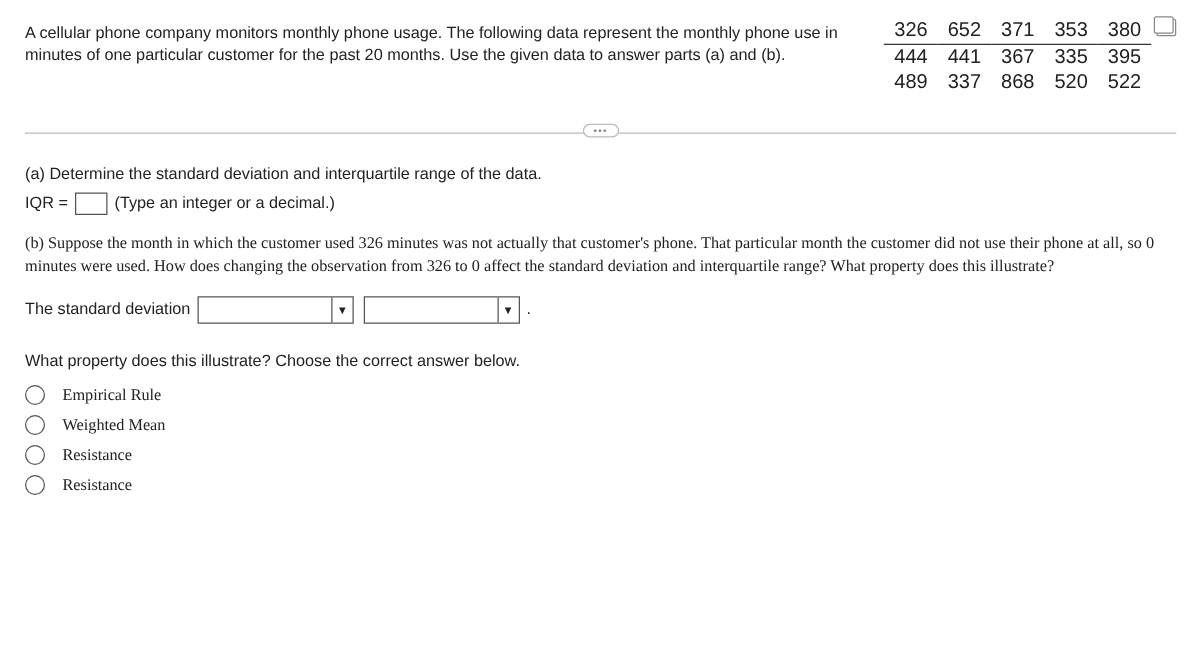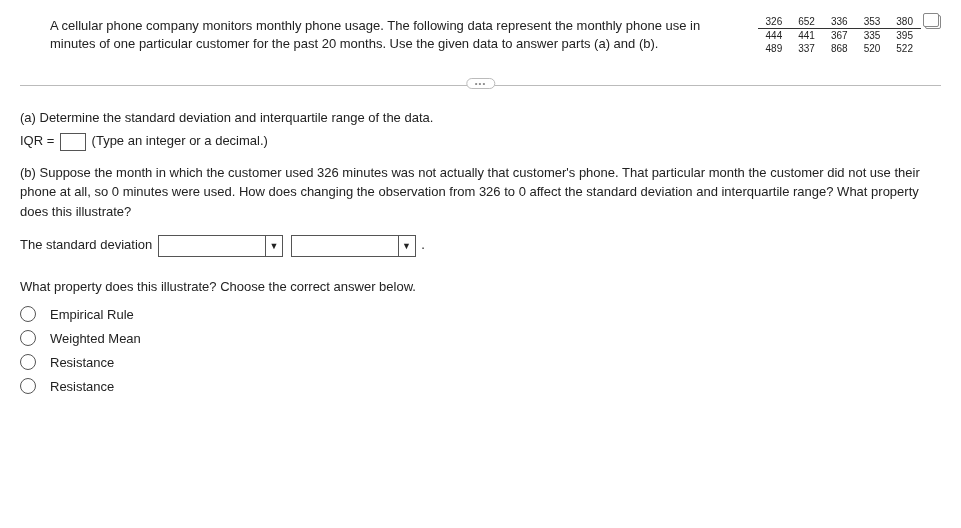--- a/index.html
+++ b/index.html
@@ -14,25 +14,24 @@
     }
     .top-section {
       display: flex;
       justify-content: space-between;
       gap: 20px;
     }
     .prompt-text {
       flex: 1;
       line-height: 1.4;
       padding-top: 2px;
-      margin-left: 30px;
     }
     .data-table {
       border-collapse: collapse;
-      font-size: 10px;
+      font-size: 16px;
     }
     .data-table td {
       padding: 1px 8px;
       text-align: right;
     }
     .data-table tr:first-child td {
       border-bottom: 1px solid #333;
     }
     .copy-icon {
       display: inline-block;
@@ -110,45 +109,47 @@
     }
     .dd1 { width: 105px; }
     .dd2 { width: 105px; }
     .radio-list {
       margin-top: 12px;
     }
     .radio-item {
       display: flex;
       align-items: center;
       margin: 8px 0;
+      font-family: Liberation Serif, serif;
     }
     .radio-circle {
       width: 14px;
       height: 14px;
       border: 1.5px solid #555;
       border-radius: 50%;
       margin-right: 14px;
     }
     .part-b {
       line-height: 1.5;
       margin: 8px 0 14px 0;
+      font-family: Liberation Serif, serif;
     }
   </style>
 </head>
 <body>
 
 <div class="top-section">
   <div class="prompt-text">A cellular phone company monitors monthly phone usage. The following data represent the monthly phone use in minutes of one particular customer for the past 20 months. Use the given data to answer parts (a) and (b).</div>
   <div style="display:flex;align-items:flex-start;">
     <table class="data-table">
       <tbody>
           <tr>
         <td>326</td>
         <td>652</td>
-        <td>336</td>
+        <td>371</td>
         <td>353</td>
         <td>380</td>
       </tr>
       <tr>
         <td>444</td>
         <td>441</td>
         <td>367</td>
         <td>335</td>
         <td>395</td>
       </tr>

